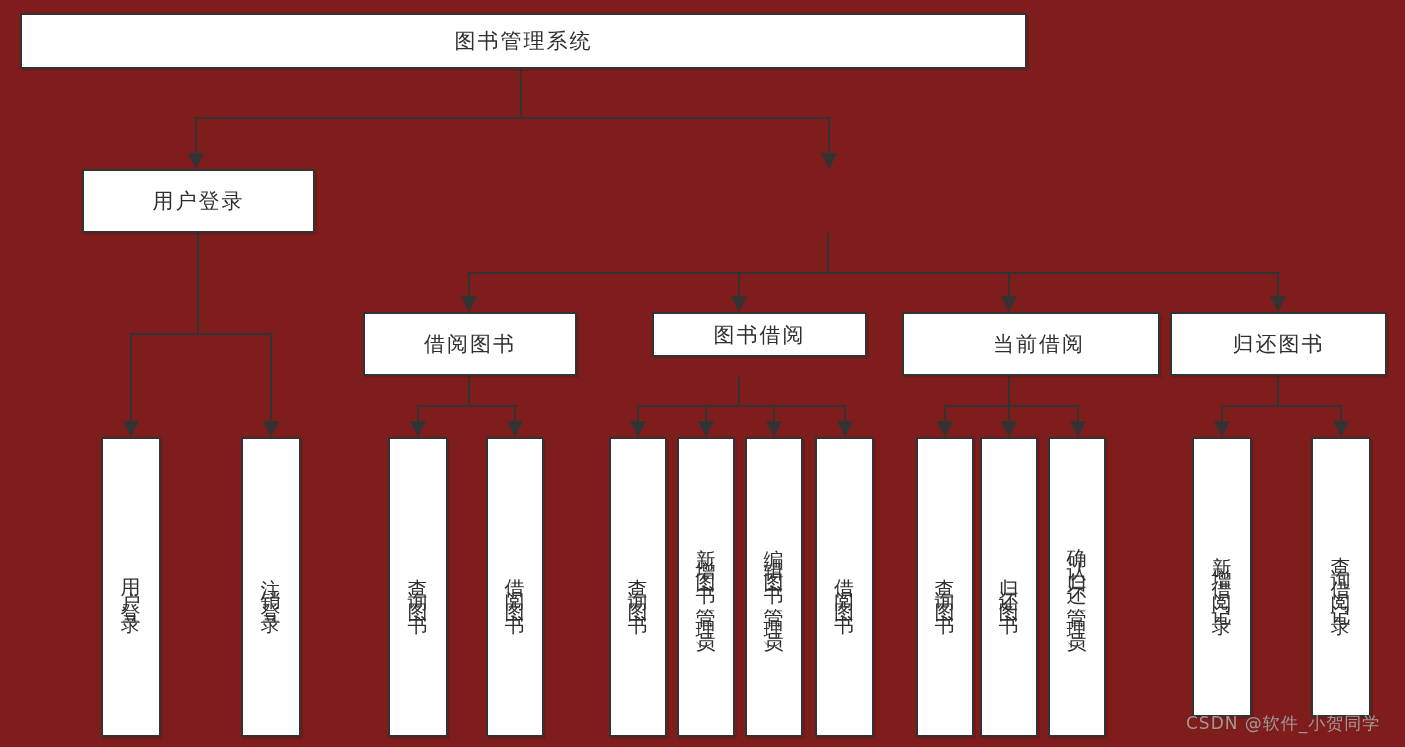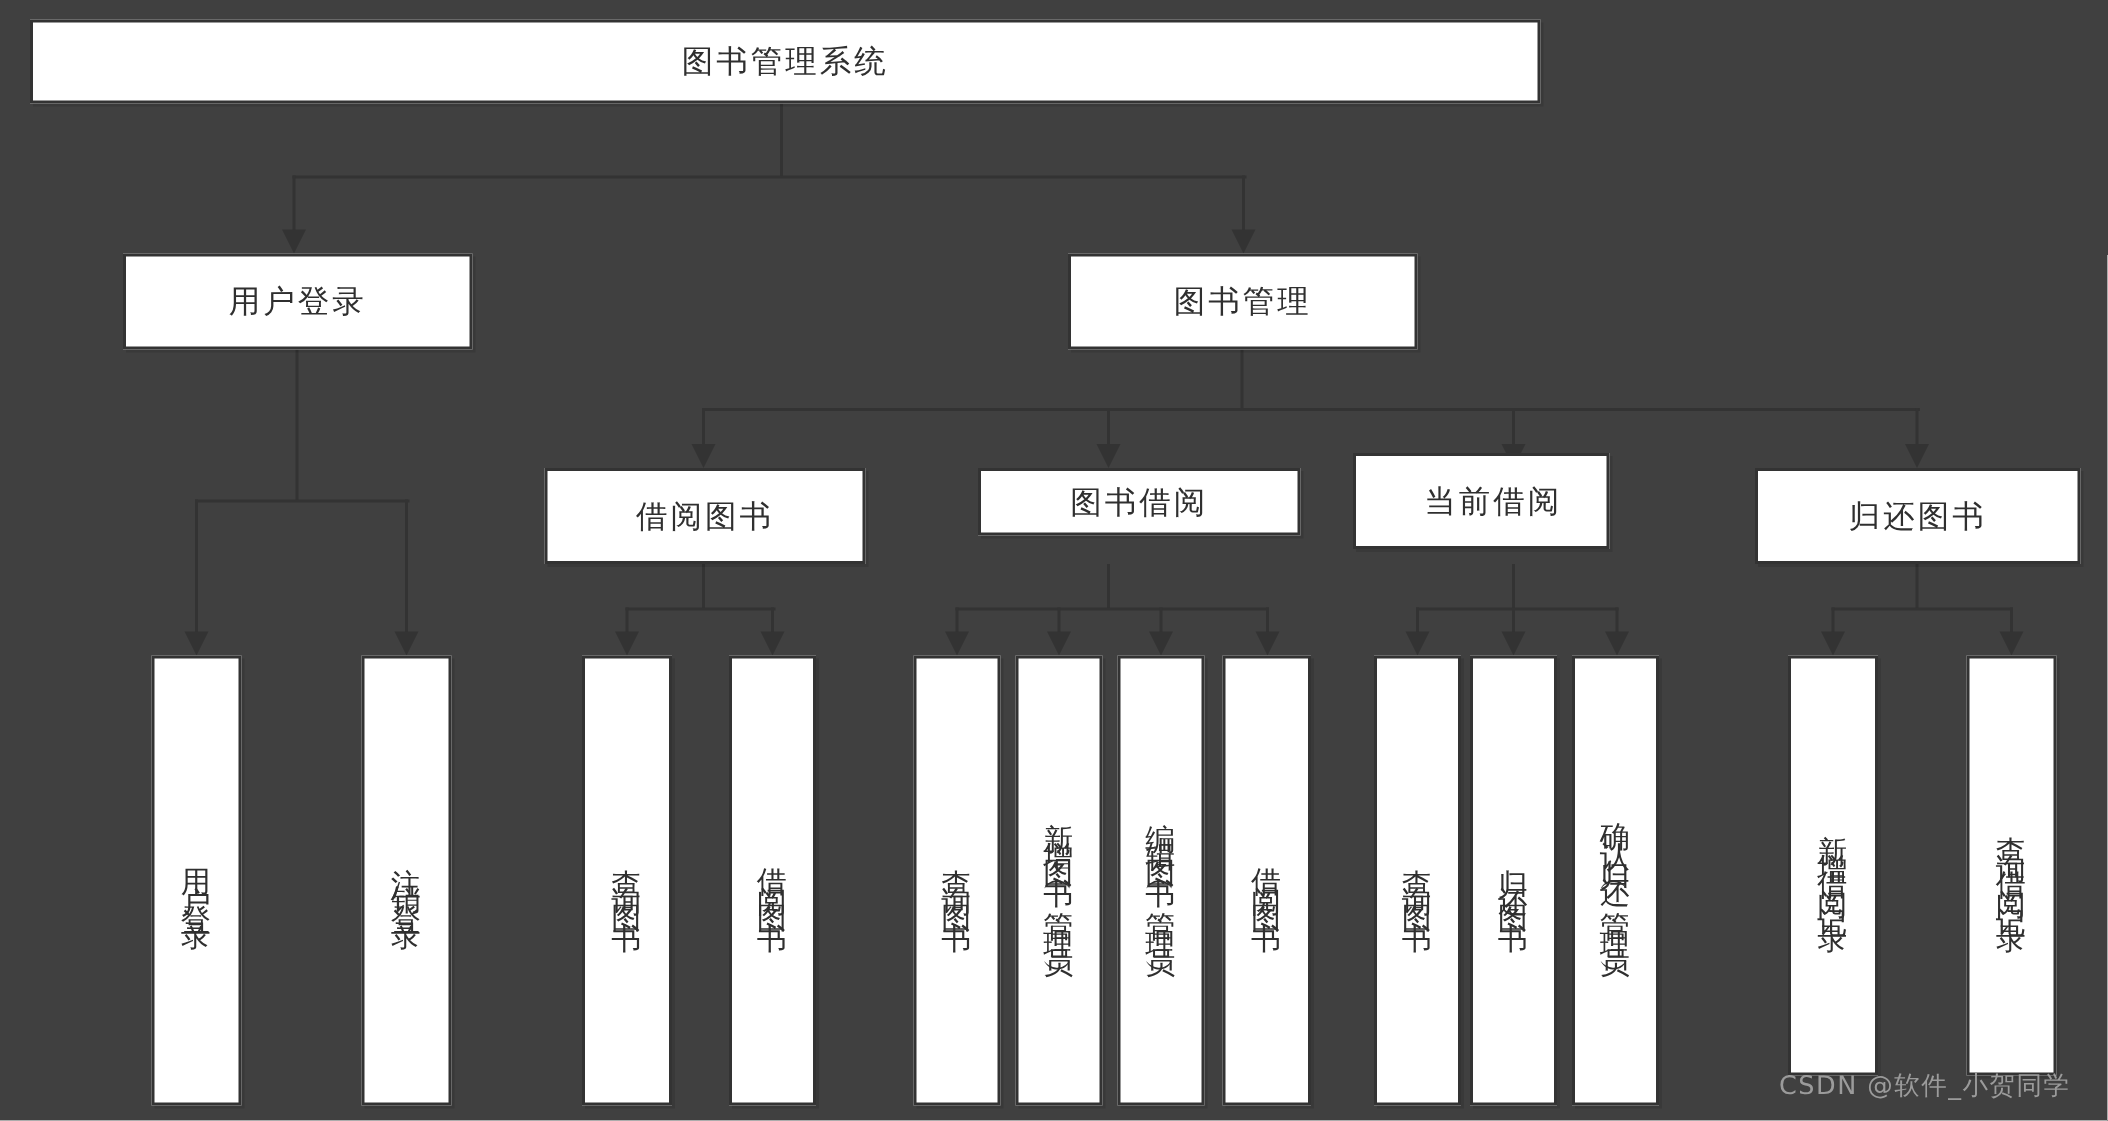--- a/index.html
+++ b/index.html
@@ -1,17 +1,17 @@
 <!DOCTYPE html>
 <html><head>
 <meta charset="utf-8">
 <style>
   html,body{margin:0;padding:0;background:#ffffff;}
   .canvas{
-    position:relative;width:1405px;height:747px;background:#404040;
+    position:relative;width:1405px;height:747px;background:#7f1d1d;
     font-family:"DejaVu Sans","Liberation Sans",sans-serif;overflow:hidden;
   }
   .box{
     position:absolute;box-sizing:border-box;border:2px solid #333333;background:#ffffff;
     display:flex;align-items:center;justify-content:center;color:#2f2f2f;
     box-shadow:2px 2px 0 rgba(0,0,0,0.10);
   }
   .hlabel{font-size:21px;letter-spacing:2px;white-space:nowrap;}
   .vlabel{
     writing-mode:vertical-lr;text-orientation:mixed;
@@ -96,31 +96,28 @@
   <div class="ah" style="left:1214px;top:421px;"></div>
   <div class="ah" style="left:1333px;top:421px;"></div>
 
   <div class="box" style="left:20px;top:13px;width:1007px;height:56px;">
     <span class="hlabel">图书管理系统</span>
   </div>
 
   <div class="box" style="left:82px;top:169px;width:233px;height:64px;">
     <span class="hlabel">用户登录</span>
   </div>
-  <div class="box" style="left:712px;top:169px;width:233px;height:64px;">
-    <span class="hlabel">图书管理</span>
-  </div>
 
   <div class="box" style="left:363px;top:312px;width:214px;height:64px;">
     <span class="hlabel">借阅图书</span>
   </div>
   <div class="box" style="left:652px;top:312px;width:215px;height:45px;">
     <span class="hlabel">图书借阅</span>
   </div>
-  <div class="box" style="left:902px;top:302px;width:171px;height:64px;padding-left:16px;">
+  <div class="box" style="left:902px;top:312px;width:258px;height:64px;padding-left:16px;">
     <span class="hlabel">当前借阅</span>
   </div>
   <div class="box" style="left:1170px;top:312px;width:217px;height:64px;">
     <span class="hlabel">归还图书</span>
   </div>
 
   <div class="box" style="left:101px;top:437px;width:60px;height:300px;">
     <span class="vlabel">用户登录</span>
   </div>
   <div class="box" style="left:241px;top:437px;width:60px;height:300px;">

